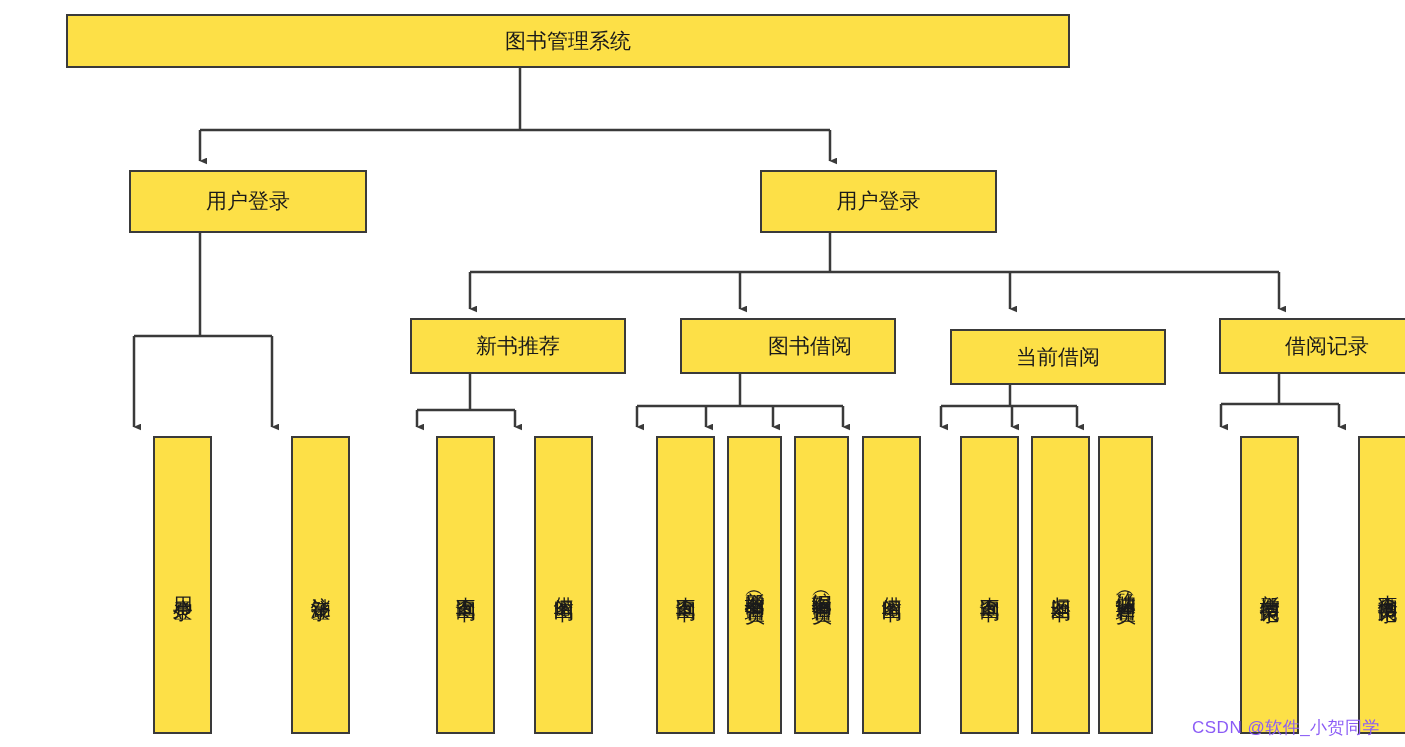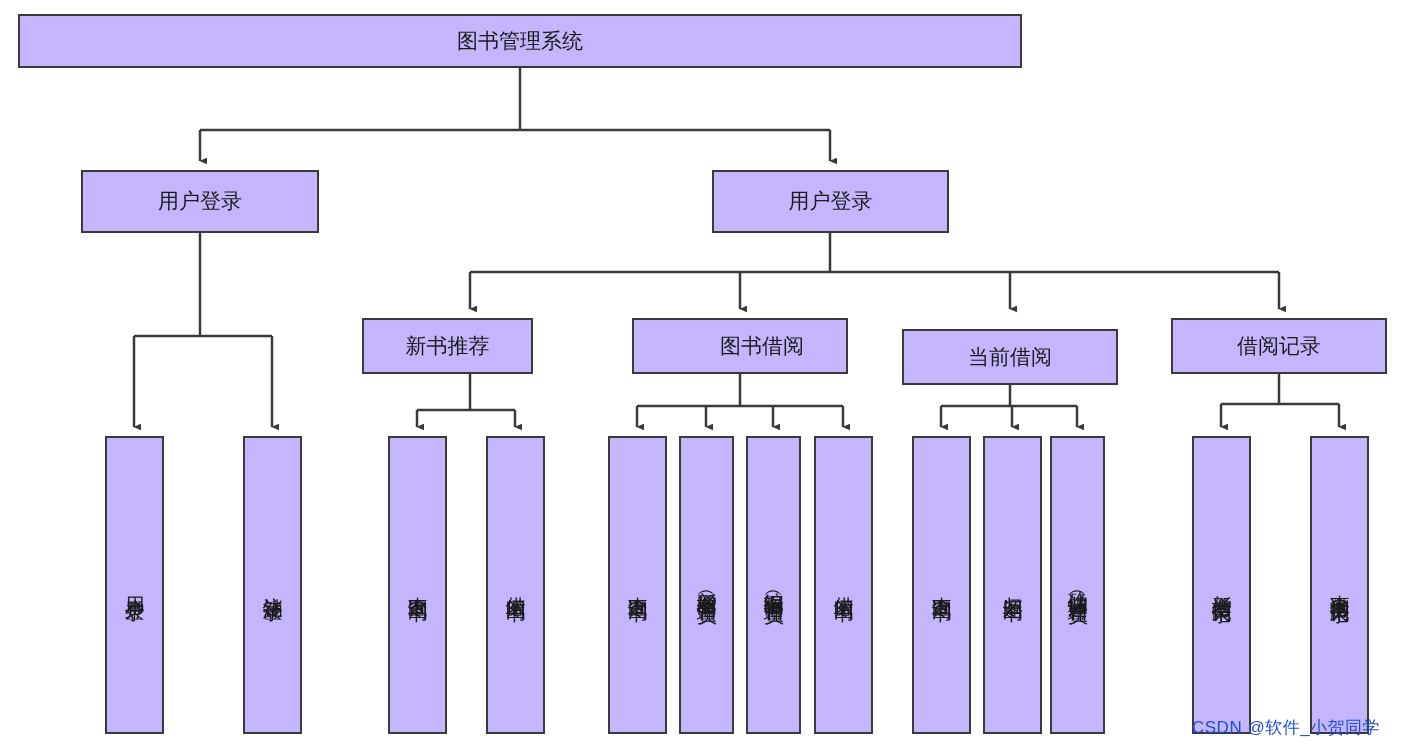--- a/index.html
+++ b/index.html
@@ -23,27 +23,28 @@
     left: 0;
     top: 0;
     width: 1405px;
     height: 747px;
     pointer-events: none;
   }
   .node {
     position: absolute;
     box-sizing: border-box;
     border: 2.5px solid #3a3a3a;
-    background: #c4b5fd;
+    background: #fde047;
     color: #1a1a1a;
     display: flex;
     align-items: center;
     justify-content: center;
     text-align: left;
     line-height: 1.18;
+    margin-left: 48px;
   }
   .node.h {
     font-size: 21px;
   }
   .node.root {
     font-size: 21px;
   }
   .node.v {
     font-size: 20px;
     writing-mode: vertical-rl;
@@ -112,21 +113,21 @@
   <div id="nodes">
       <div class="node root" style="left: 18px; top: 14px; width: 1004px; height: 54px;">
         <span>图书管理系统</span>
       </div>
       <div class="node h" style="left: 81px; top: 170px; width: 238px; height: 63px;">
         <span>用户登录</span>
       </div>
       <div class="node h" style="left: 712px; top: 170px; width: 237px; height: 63px;">
         <span>用户登录</span>
       </div>
-      <div class="node h" style="left: 362px; top: 318px; width: 171px; height: 56px;">
+      <div class="node h" style="left: 362px; top: 318px; width: 216px; height: 56px;">
         <span>新书推荐</span>
       </div>
       <div class="node h" style="left: 632px; top: 318px; width: 216px; height: 56px; padding-left: 44px;">
         <span>图书借阅</span>
       </div>
       <div class="node h" style="left: 902px; top: 329px; width: 216px; height: 56px;">
         <span>当前借阅</span>
       </div>
       <div class="node h" style="left: 1171px; top: 318px; width: 216px; height: 56px;">
         <span>借阅记录</span>
@@ -164,14 +165,14 @@
       <div class="node v" style="left: 1050px; top: 436px; width: 55px; height: 298px;">
         <span class="vtext">确认归还（管理员）</span>
       </div>
       <div class="node v" style="left: 1192px; top: 436px; width: 59px; height: 298px;">
         <span class="vtext">新增借阅记录</span>
       </div>
       <div class="node v" style="left: 1310px; top: 436px; width: 59px; height: 298px;">
         <span class="vtext">查询借阅记录</span>
       </div>
     </div>
-  <div class="watermark" style="left: 1192px; top: 716px; color: #1d4ed8;">CSDN @软件_小贺同学</div>
+  <div class="watermark" style="left: 1192px; top: 716px; color: #8b5cf6;">CSDN @软件_小贺同学</div>
 </div>
 
 </body></html>

